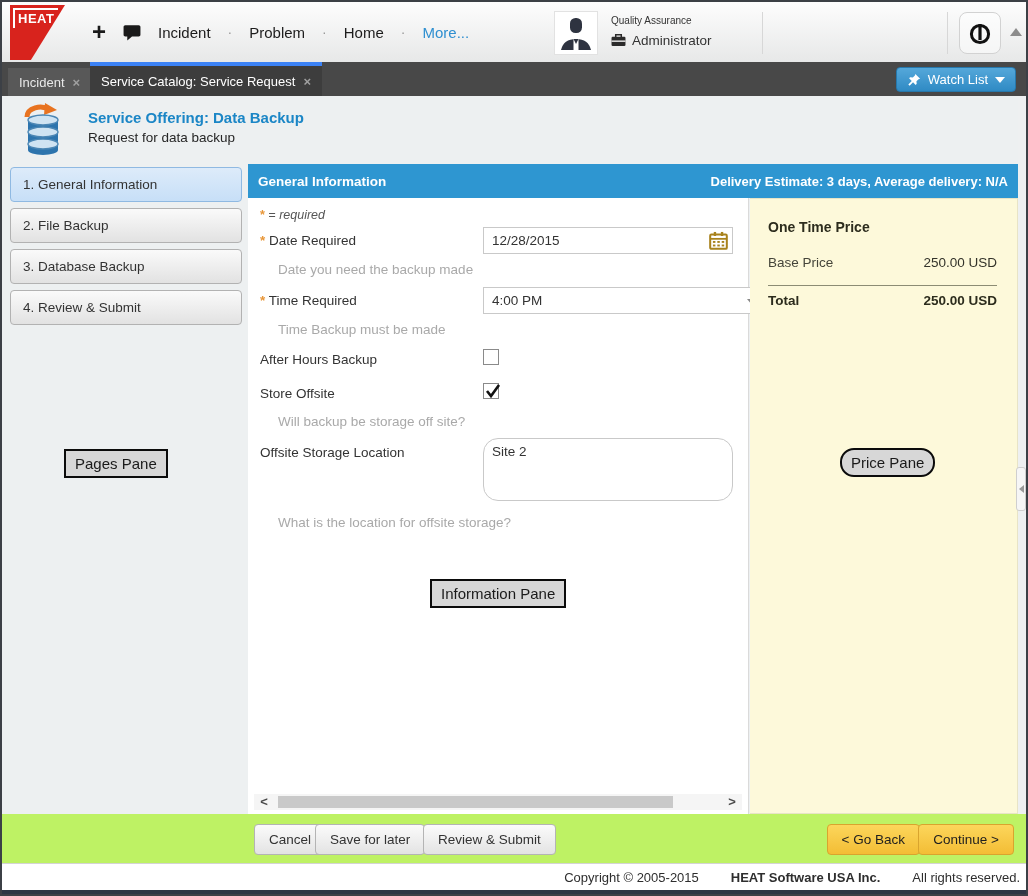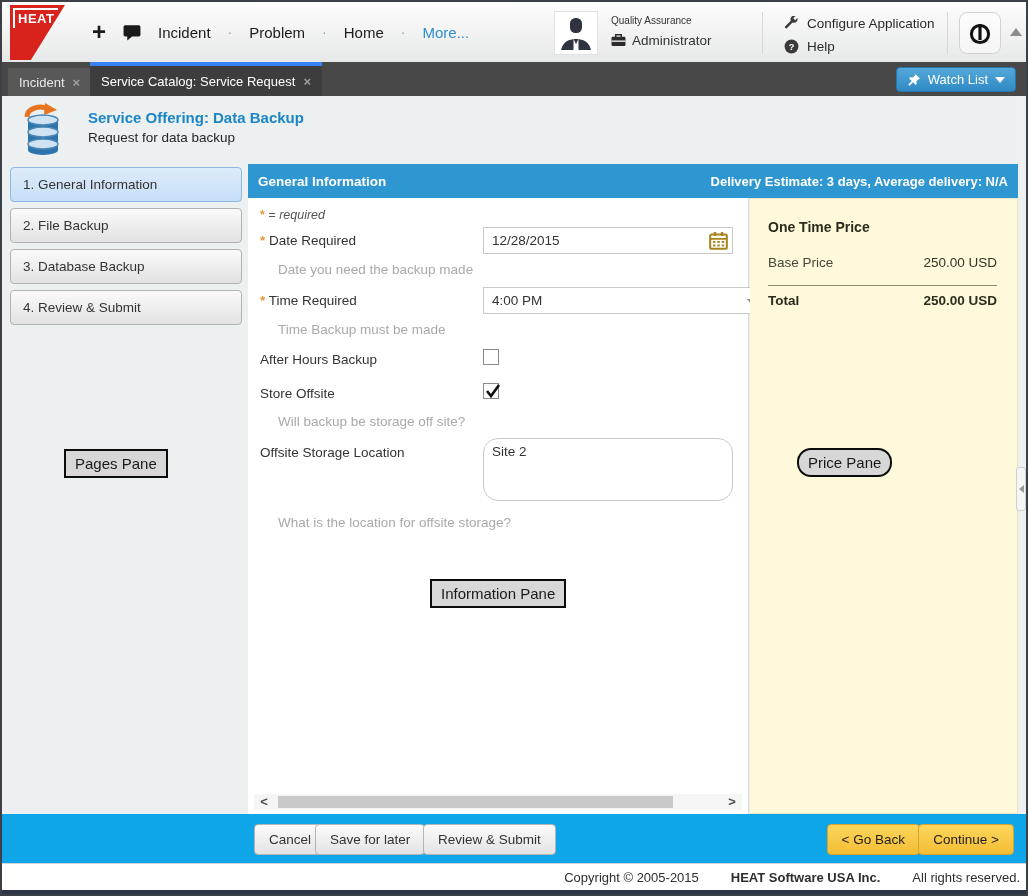--- a/index.html
+++ b/index.html
@@ -185,21 +185,21 @@
     display: flex; align-items: center; justify-content: center;
   }
   .pane-handle .tri-left {
     width: 0; height: 0; border-top: 4px solid transparent; border-bottom: 4px solid transparent;
     border-right: 5px solid #999;
   }
 
   
   .action-bar {
     position: absolute; left: 0; top: 812px; width: 1024px; height: 50px;
-    background: #0ea5e9; border-bottom: 1px solid #d4d4d4;
+    background: #bef264; border-bottom: 1px solid #d4d4d4;
   }
   .btn-gray {
     position: absolute; top: 10px; height: 31px; padding: 0 14px;
     background: linear-gradient(#fbfbfb, #e3e3e3); border: 1px solid #b4b4b4; border-radius: 4px;
     font-size: 13.5px; color: #333; cursor: pointer;
     font-family: "Liberation Sans", "DejaVu Sans", sans-serif;
   }
   .btn-yellow {
     position: absolute; top: 10px; height: 31px; padding: 0 14px;
     background: linear-gradient(#fcd65b, #f3bd35); border: 1px solid #d9a42e; border-radius: 4px;
@@ -262,35 +262,20 @@
             <rect x="0.5" y="3" width="15" height="10" rx="1.2" fill="#2b2b2b"></rect>
             <rect x="0.5" y="7" width="15" height="1.4" fill="#ffffff"></rect>
           </svg>
           <span class="user-role">Administrator</span>
         </div>
       </div>
     </div>
 
     <div class="top-divider" style="left:760px;"></div>
 
-    <div class="config-block">
-      <div class="config-row">
-        <svg width="15" height="15" viewBox="0 0 16 16">
-          <path d="M14.2 2a3.9 3.9 0 0 1-5.1 5L3.3 12.8a1.3 1.3 0 0 1-1.9-1.9L7.2 5.1a3.9 3.9 0 0 1 5-5.1L9.8 2.4l2.1 2.1L14.2 2z" fill="#3a3a3a"></path>
-        </svg>
-        <span>Configure Application</span>
-      </div>
-      <div class="config-row">
-        <svg width="15" height="15" viewBox="0 0 16 16">
-          <circle cx="8" cy="8" r="7.4" fill="#3a3a3a"></circle>
-          <text x="8" y="11.6" text-anchor="middle" font-size="10" font-weight="bold" fill="#ffffff" font-family="Liberation Sans, sans-serif">?</text>
-        </svg>
-        <span>Help</span>
-      </div>
-    </div>
 
     <div class="top-divider" style="left:945px;"></div>
 
     <div class="power-btn">
       <svg width="26" height="26" viewBox="0 0 26 26">
         <circle cx="13" cy="14" r="8.6" fill="none" stroke="#111" stroke-width="3"></circle>
         <line x1="13" y1="4" x2="13" y2="20" stroke="#111" stroke-width="3.2"></line>
       </svg>
     </div>
 
@@ -339,21 +324,21 @@
 
   <div class="pages-pane">
     <div class="page-btn active">1. General Information</div>
     <div class="page-btn">2. File Backup</div>
     <div class="page-btn">3. Database Backup</div>
     <div class="page-btn">4. Review &amp; Submit</div>
   </div>
 
   <div class="annot" style="left:62px; top:447px;">Pages Pane</div>
   <div class="annot" style="left:428px; top:577px;">Information Pane</div>
-  <div class="annot" style="left:795px; top:446px;border-radius:14px;">Price Pane</div>
+  <div class="annot" style="left:838px; top:446px;border-radius:14px;">Price Pane</div>
 
   <div class="section-header">
     <span class="section-title">General Information</span>
     <span class="section-delivery">Delivery Estimate:  3 days, Average delivery:  N/A</span>
   </div>
 
   <div class="info-pane">
     <div class="req-note">
       <span class="star">*</span>
       <span>= required</span>

